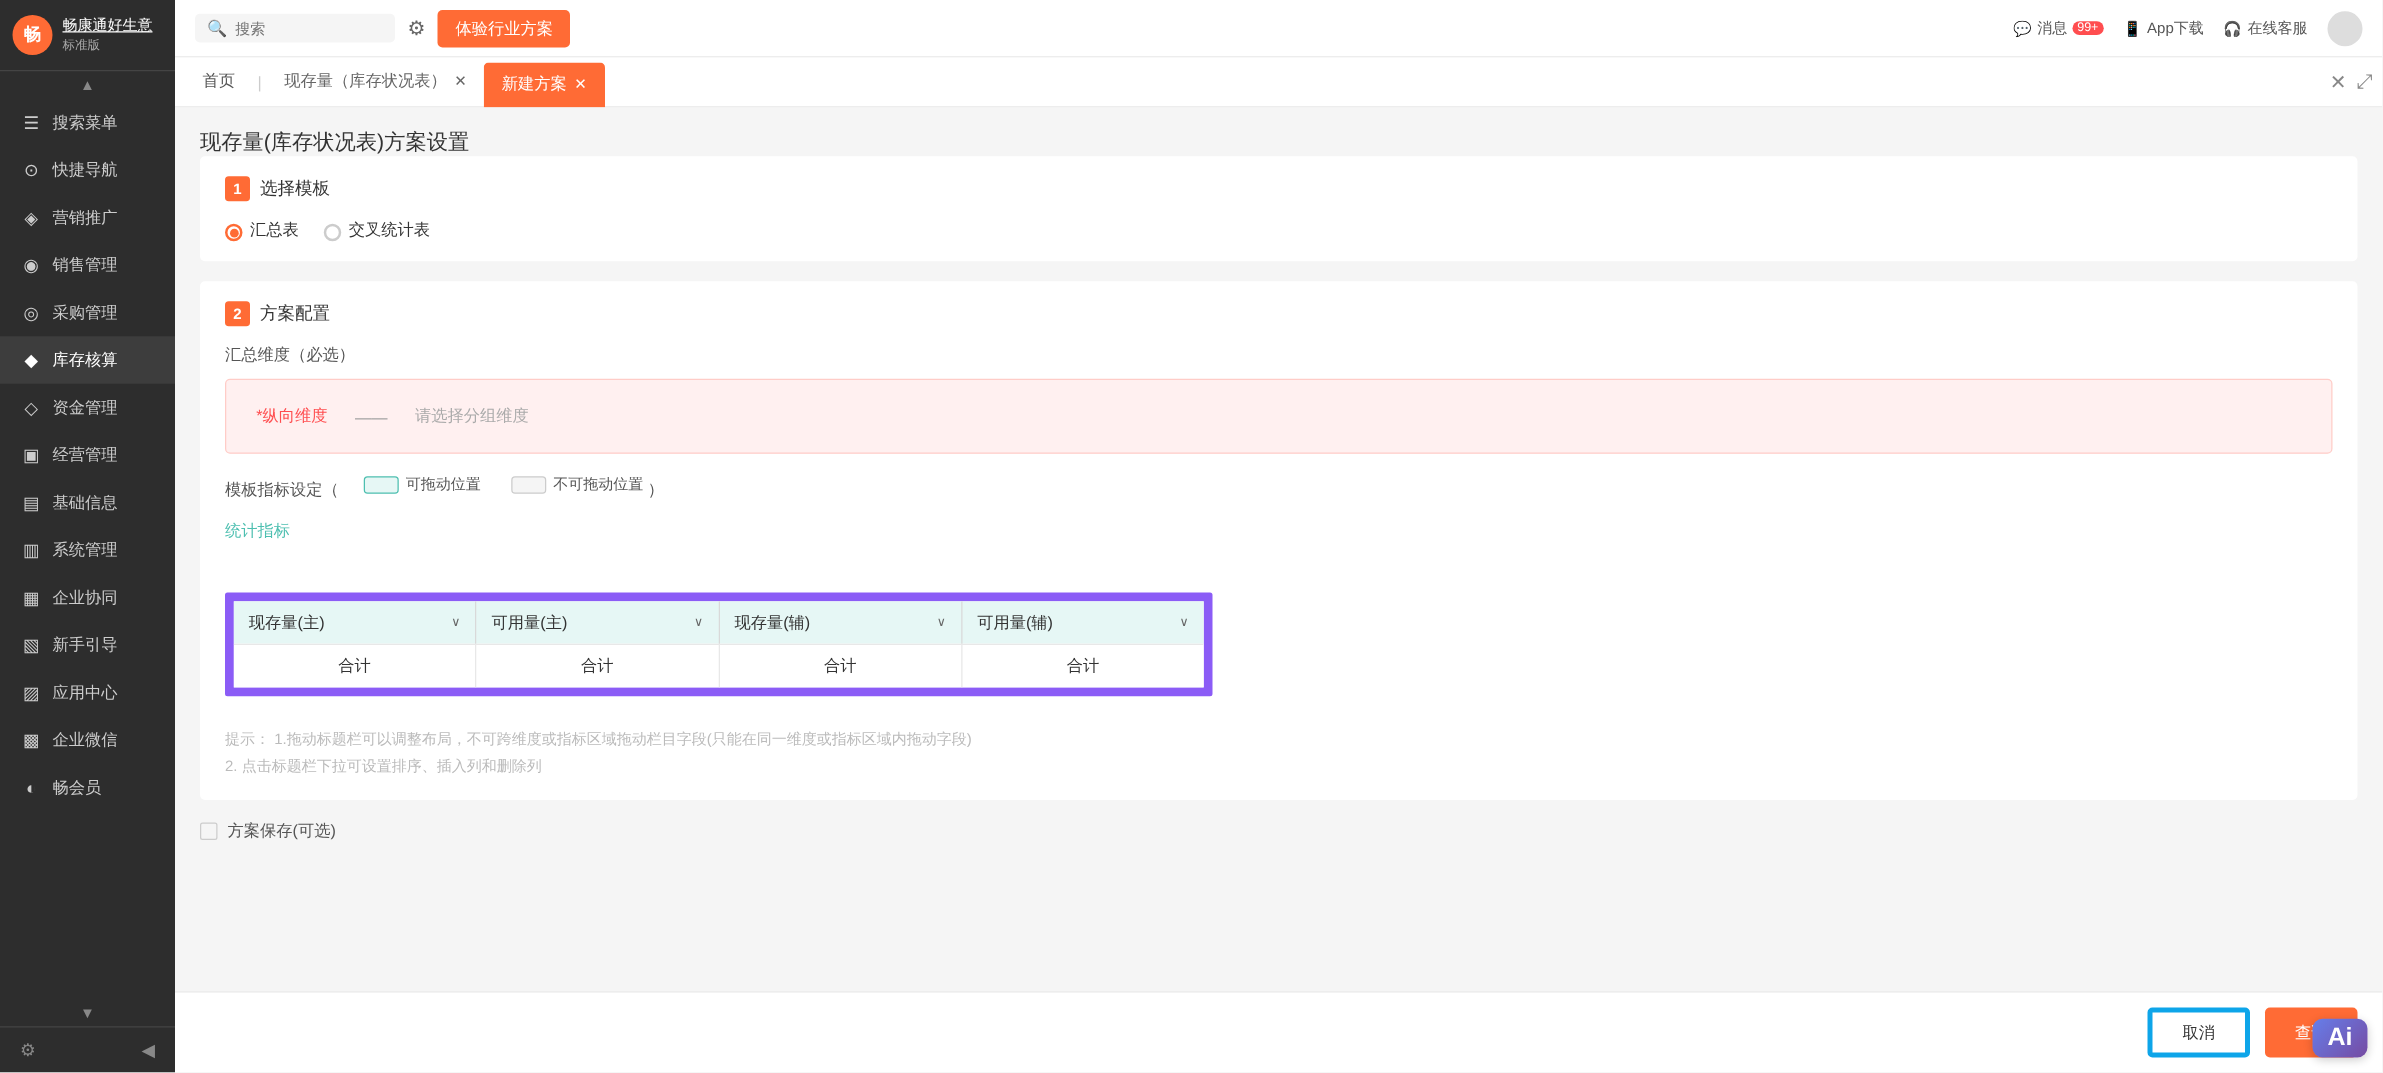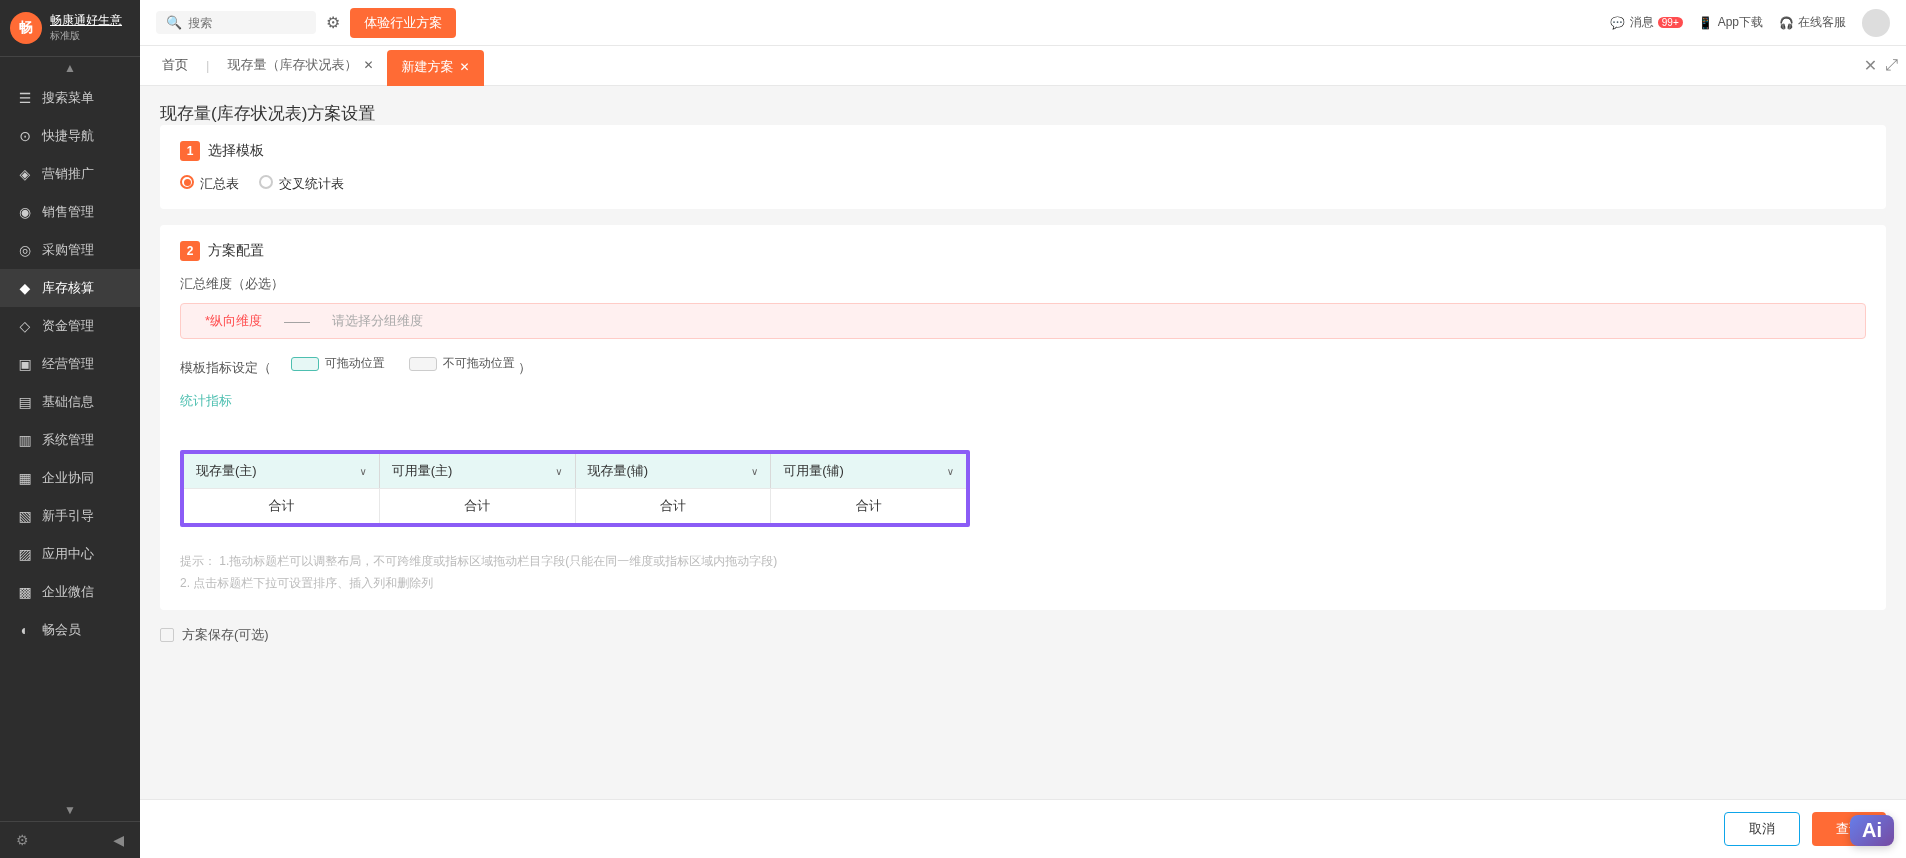--- a/index.html
+++ b/index.html
@@ -106,51 +106,51 @@
     }
     .step-badge {
       width: 20px; height: 20px; background: #ff6b35; color: white;
       border-radius: 3px; display: flex; align-items: center; justify-content: center;
       font-size: 12px; font-weight: bold; flex-shrink: 0;
     }
     .section-label { font-size: 14px; color: #333; font-weight: 500; }
 
     
     .template-options { display: flex; align-items: center; gap: 20px; }
-    .radio-option { display: flex; align-items: flex-start; gap: 6px; cursor: pointer; font-size: 13px; color: #333; }
+    .radio-option { display: flex; align-items: flex-end; gap: 6px; cursor: pointer; font-size: 13px; color: #333; }
     .radio-circle {
       width: 14px; height: 14px; border-radius: 50%; border: 2px solid #ccc;
       display: flex; align-items: center; justify-content: center;
     }
     .radio-circle.checked { border-color: #ff6b35; }
     .radio-circle.checked::after {
       content: ''; width: 7px; height: 7px; background: #ff6b35; border-radius: 50%;
     }
 
     
     .dim-label { font-size: 13px; color: #555; margin-bottom: 10px; }
     .dim-required {
       background: #fff0f0; border: 1px solid #ffccc7; border-radius: 4px;
-      padding: 8px 24px; display: flex; align-items: center; gap: 16px;
+      padding: 20px 24px; display: flex; align-items: center; gap: 16px;
     }
     .dim-required-star { color: #ff4d4f; font-size: 13px; }
     .dim-dash { color: #999; margin: 0 6px; }
     .dim-placeholder { color: #aaa; font-size: 13px; }
 
     
     .metrics-config-label { font-size: 13px; color: #555; margin-bottom: 10px; }
     .metrics-legend { display: flex; align-items: center; gap: 16px; margin-bottom: 10px; }
     .legend-item { display: flex; align-items: center; gap: 6px; font-size: 12px; color: #555; }
     .legend-box { width: 28px; height: 14px; border-radius: 3px; }
     .legend-draggable { background: #e6f7f5; border: 1px solid #4dbfb0; }
     .legend-non-draggable { background: #f5f5f5; border: 1px solid #ccc; }
 
     
     .stats-section-title { color: #4dbfb0; font-size: 13px; margin-bottom: 8px; font-weight: 500; }
-    .stats-table { border: 4px solid #8b5cf6; border-radius: 2px; overflow: hidden; width: 100%; max-width: 790px; margin-top: 40px; }
+    .stats-table { border: 7px solid #8b5cf6; border-radius: 2px; overflow: hidden; width: 100%; max-width: 790px; margin-top: 40px; }
     .stats-table-header { display: flex; background: #e6f7f5; }
     .stats-col-header {
       flex: 1; padding: 8px 12px; font-size: 13px; color: #333;
       border-right: 1px solid #d9d9d9; display: flex; align-items: center; justify-content: space-between;
     }
     .stats-col-header:last-child { border-right: none; gap: 40px; }
     .stats-table-row { display: flex; background: #fff; border-top: 1px solid #e8e8e8; }
     .stats-cell {
       flex: 1; padding: 8px 12px; font-size: 13px; color: #333; text-align: center;
       border-right: 1px solid #e8e8e8;
@@ -168,21 +168,21 @@
       width: 14px; height: 14px; border: 1px solid #ccc; border-radius: 2px; cursor: pointer;
     }
     .scheme-save-label { font-size: 13px; color: #555; }
 
     
     .bottom-actions {
       background: #fff; border-top: 1px solid #e8e8e8; padding: 12px 20px;
       display: flex; justify-content: flex-end; gap: 12px; flex-shrink: 0;
     }
     .btn-cancel {
-      background: #fff; color: #333; border: 1px solid #0ea5e9; border-radius: 4px;
+      background: #fff; color: #333; border: 4px solid #0ea5e9; border-radius: 4px;
       padding: 7px 24px; cursor: pointer; font-size: 13px;
     }
     .btn-query {
       background: #ff6b35; color: white; border: none; border-radius: 4px;
       padding: 7px 24px; cursor: pointer; font-size: 13px;
     }
 
     
     .ai-badge {
       position: fixed; bottom: 12px; right: 12px;

